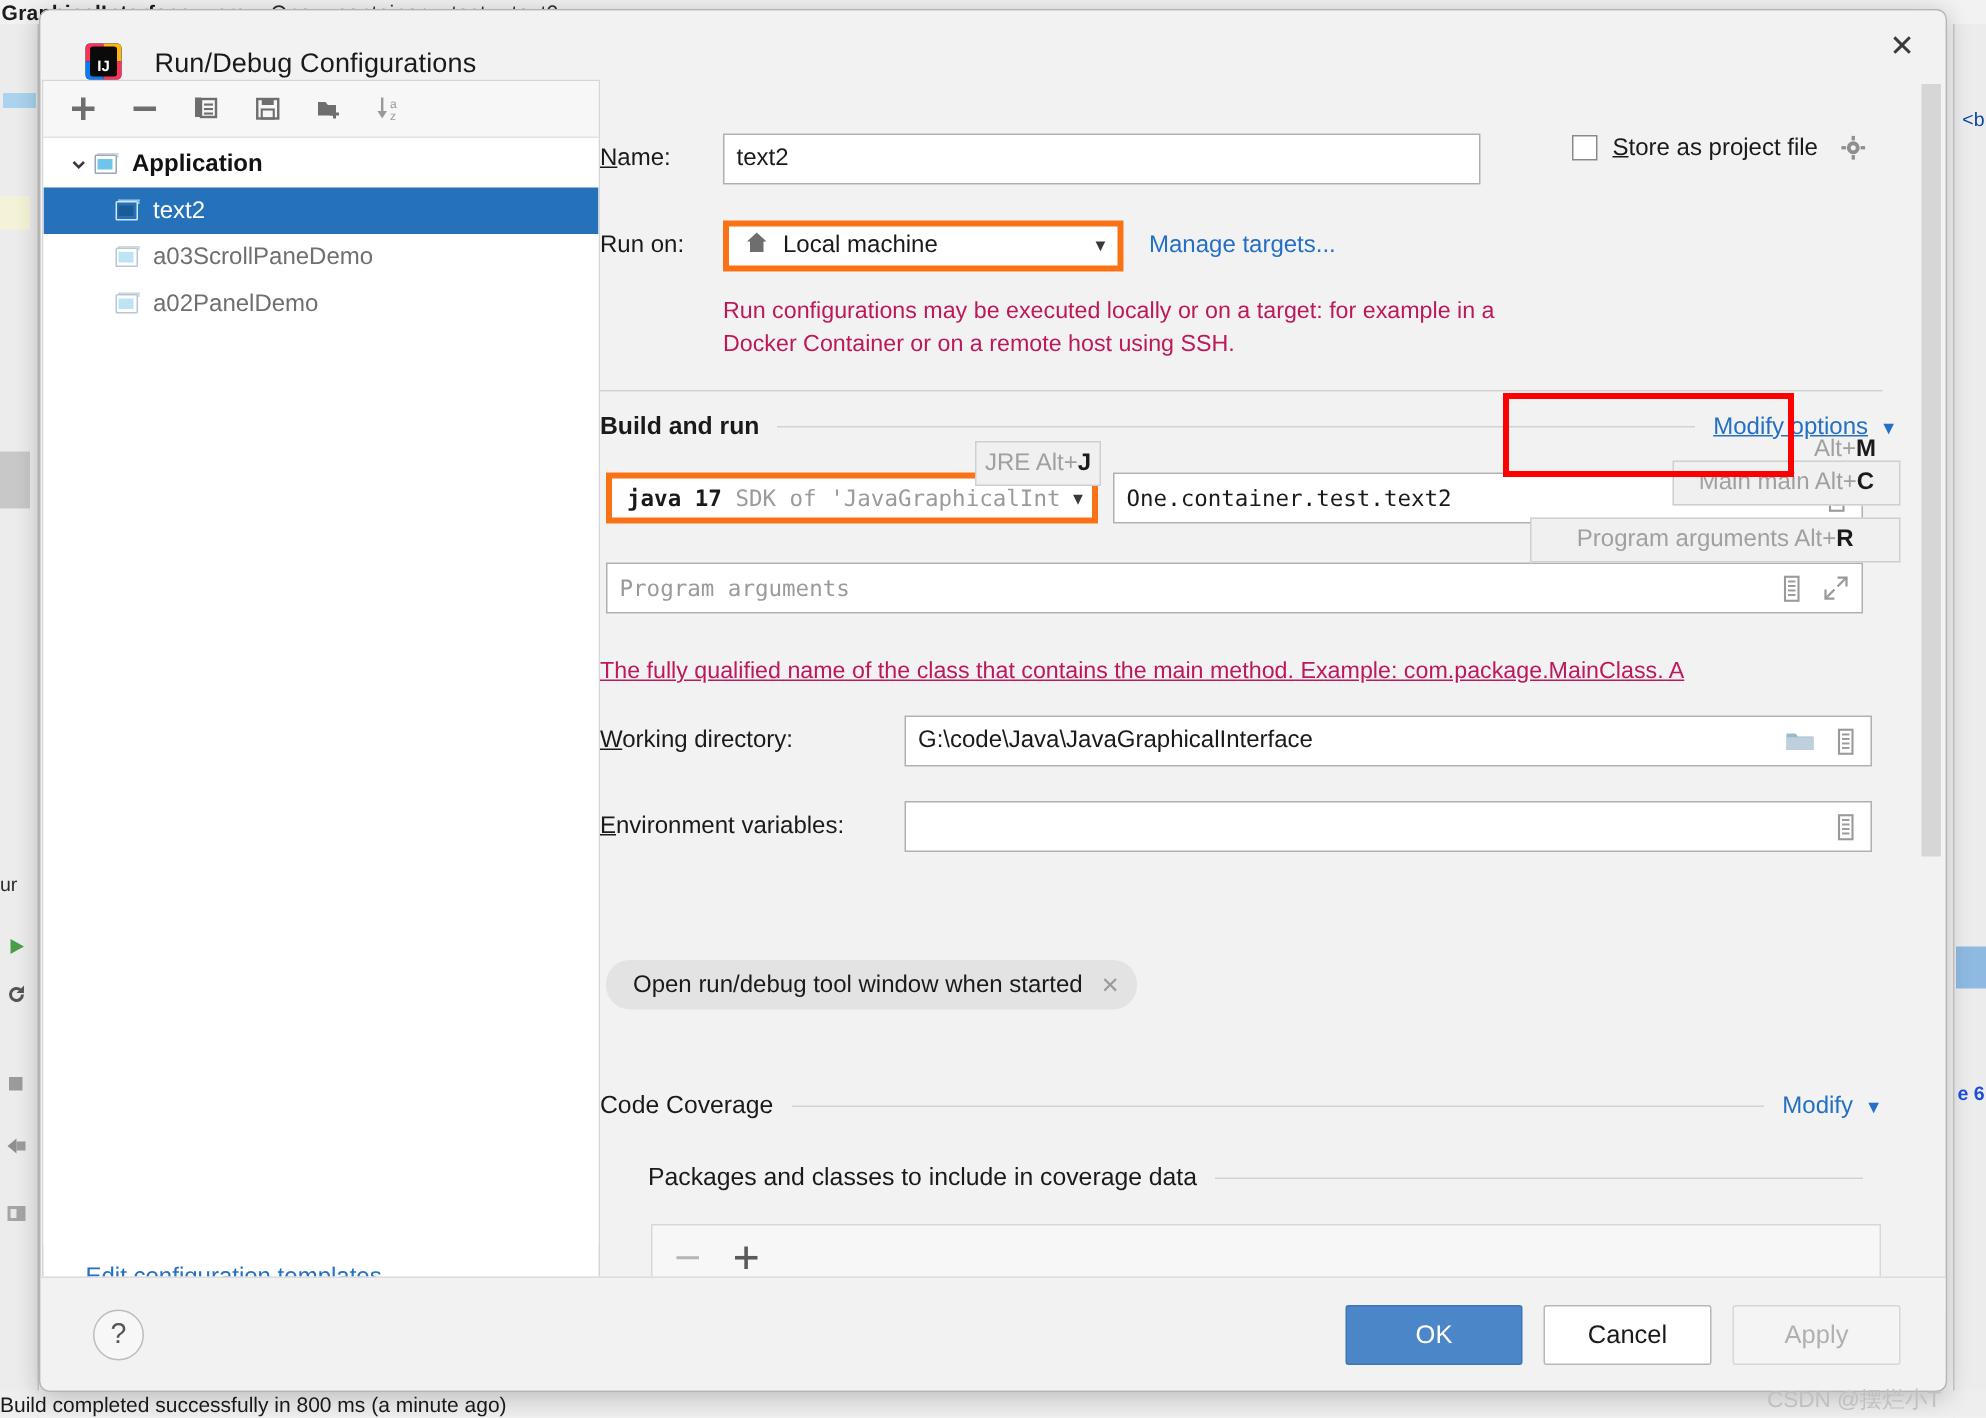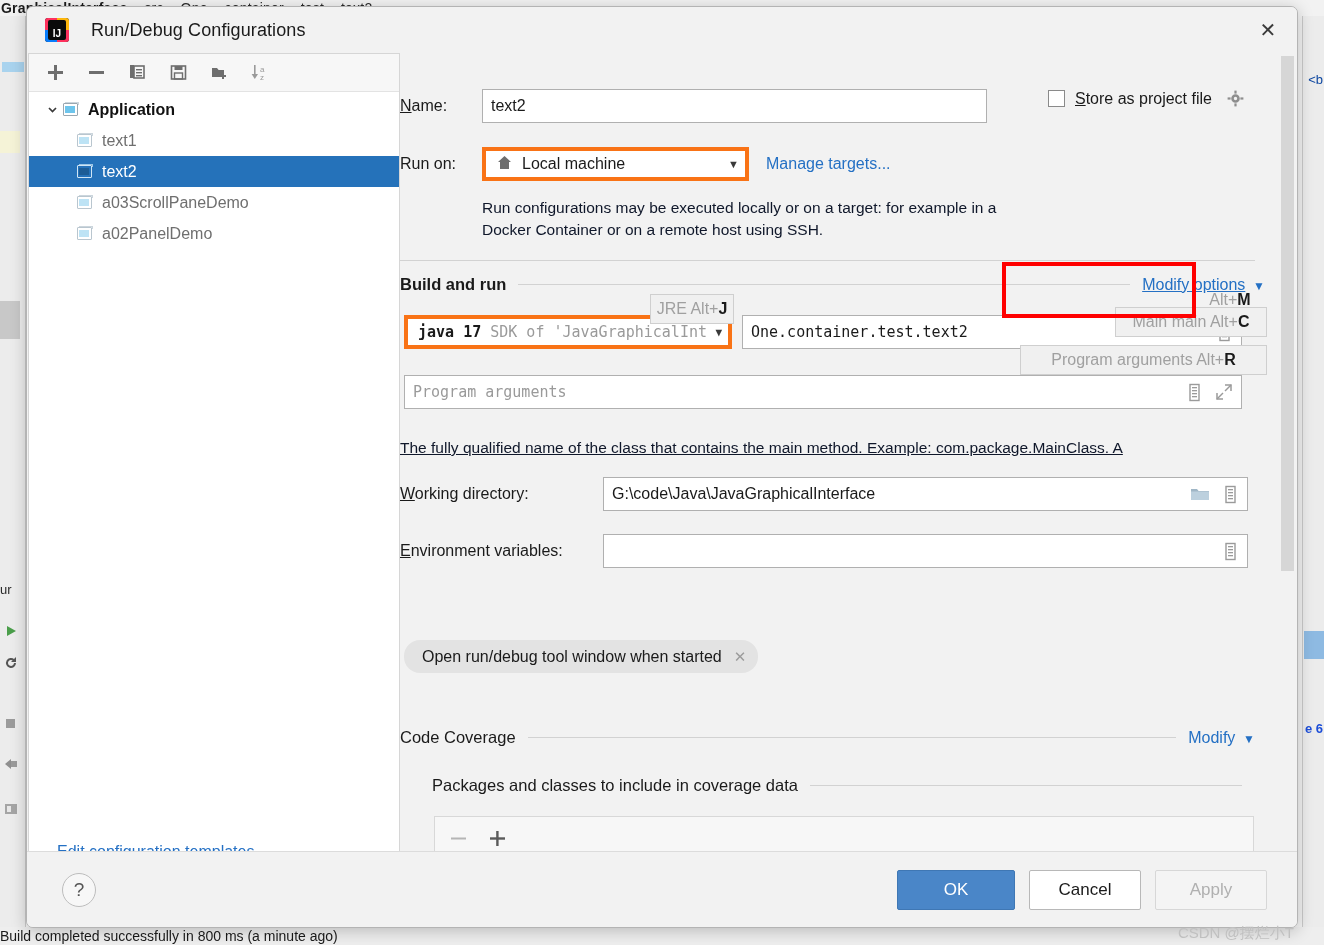--- a/index.html
+++ b/index.html
@@ -47,21 +47,21 @@
   
   .dialog {
     position: absolute; left: 26px; top: 6px; width: 1272px; height: 922px;
     background: #f2f2f2; border: 1px solid #b4b4b4;
     border-radius: 7px;
     box-shadow: 0 3px 16px rgba(0,0,0,.22);
     overflow: hidden;
   }
   .titlebar {
     position: relative; height: 46px; background: #f2f2f2;
-    display: flex; align-items: center; padding-left: 18px;
+    display: flex; align-items: flex-end; padding-left: 30px;
   }
   .app-icon {
     width: 24px; height: 24px; border-radius: 3px; flex: none;
     position: relative; overflow: hidden; background: #111;
   }
   .app-icon .q1{position:absolute;left:0;top:0;width:50%;height:50%;background:#fe315d;}
   .app-icon .q2{position:absolute;right:0;top:0;width:50%;height:50%;background:#fdb60d;}
   .app-icon .q3{position:absolute;left:0;bottom:0;width:50%;height:50%;background:#087cfa;}
   .app-icon .q4{position:absolute;right:0;bottom:0;width:50%;height:50%;background:#fe315d;}
   .app-icon .core{
@@ -143,21 +143,21 @@
   .txtfield.mono { font-family: "DejaVu Sans Mono", monospace; font-size: 15px; }
   .placeholder { color: #9a9a9a; }
 
   .combo {
     background: #fff; border: 4px solid #f97316; height: 34px;
     display: flex; align-items: center; padding: 0 6px 0 10px; font-size: 16px; color:#1a1a1a;
     cursor: pointer; justify-content: space-between;
   }
   .combo .caret { font-size: 11px; color: #3a3a3a; margin-left: 8px; }
 
-  .helptext { font-size: 15.5px; color: #0f172a; line-height: 22px; }
+  .helptext { font-size: 15.5px; color: #be185d; line-height: 22px; }
 
   .checkbox-box {
     width: 17px; height: 17px; border: 1px solid #8a8a8a; background: #fff; flex: none;
   }
 
   .sec-header { display: flex; align-items: center; }
   .sec-title { font-size: 16.5px; font-weight: bold; color: #1a1a1a; }
   .sec-title.reg { font-weight: normal; }
   .sec-rule { flex: 1; height: 1px; background: #d2d2d2; margin: 0 12px; }
 
@@ -342,29 +342,20 @@
                 </svg>
             </div>
             <div class="tree-ic">
               <div class="shadow"></div>
                 <div class="outer"></div>
                 <div class="inner"></div>
             </div>
             <span>Application</span>
           </div>
 
-          <div class="tree-row">
-            <div class="tree-indent"></div>
-            <div class="tree-ic">
-              <div class="shadow"></div>
-                <div class="outer"></div>
-                <div class="inner"></div>
-            </div>
-            <span>text1</span>
-          </div>
 
           <div class="tree-row selected">
             <div class="tree-indent"></div>
             <div class="tree-ic">
               <div class="shadow"></div>
                 <div class="outer"></div>
                 <div class="inner"></div>
             </div>
             <span>text2</span>
           </div>

